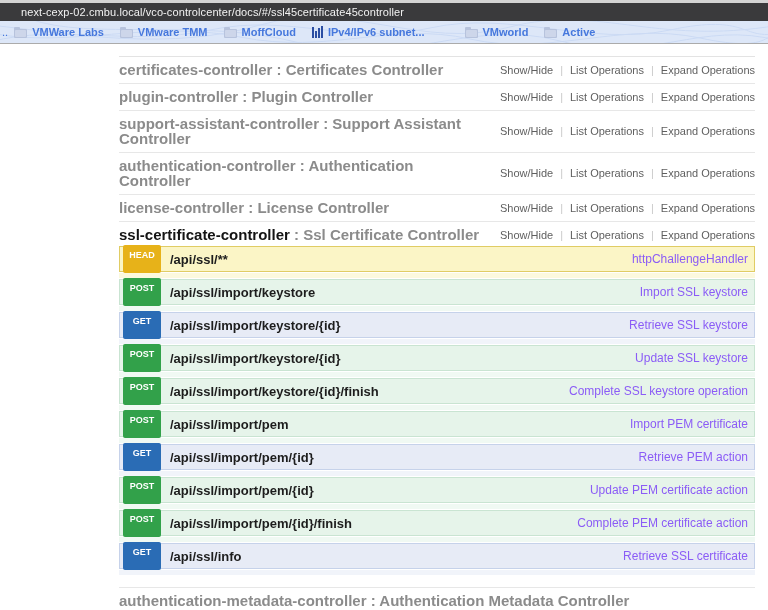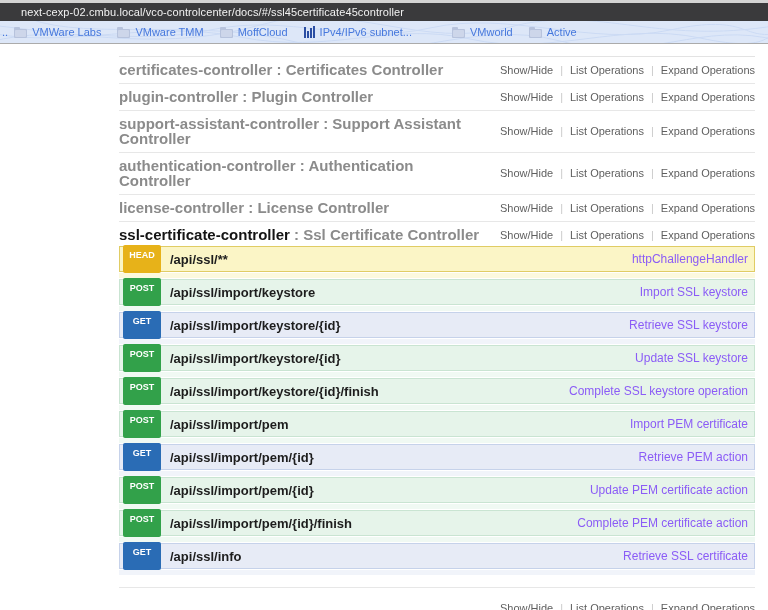--- a/index.html
+++ b/index.html
@@ -16,21 +16,21 @@
   }
   .titlebar .url { color: #f2f2f2; font-size: 11px; letter-spacing: .1px; white-space: nowrap; padding-left: 16px; }
 
   .bookmarks {
     position: relative; height: 23px; background: var(--bookmarks-bg, #dde7f8);
     border-bottom: 1px solid #ababab;
     display: flex; align-items: center; overflow: hidden;
   }
   .bm-pattern { position: absolute; top: 0; left: 0; pointer-events: none; }
   .bm-overflow { position: relative; color: var(--bookmark-text, #4678dd); font-size: 11px; margin: 0 6px 0 2px; }
-  .bm-items { position: relative; display: flex; align-items: flex-end; }
+  .bm-items { position: relative; display: flex; align-items: flex-end; font-weight: bold; }
   .bm { display: inline-flex; align-items: center; margin-right: 16px; cursor: default; }
   .bm.spaced { margin-left: 24px; }
   .bm-label { color: var(--bookmark-text, #4678dd); font-size: 11px; margin-left: 5px; white-space: nowrap; }
   .bm-icon.folder {
     position: relative; width: 13px; height: 9px; background: #b7c3dd;
     border-radius: 1px; margin-top: 2px;
   }
   .bm-icon.folder::before {
     content: ""; position: absolute; top: -2px; left: 0; width: 6px; height: 3px;
     background: #b7c3dd; border-radius: 1px 1px 0 0;
@@ -297,20 +297,21 @@
       <a class="path">/api/ssl/info</a>
       <span class="summary">Retrieve SSL certificate</span>
     </div>
     <div class="op-strip"></div>
   </li>
 </ul>
   </div>
 
   <div class="resource links-below">
     <div class="res-head">
+      <h2 class="res-title"><span class="res-id">authentication-metadata-controller</span><span class="res-desc"> : Authentication Metadata Controller</span></h2>
       <div class="res-links">
         <a class="lnk lnk-show">Show/Hide</a><span class="sep">|</span><a class="lnk lnk-list">List Operations</a><span class="sep">|</span><a class="lnk lnk-expand">Expand Operations</a>
       </div>
     </div>
 
   </div>
 </div>
     </div>
   </div>
 </div>

